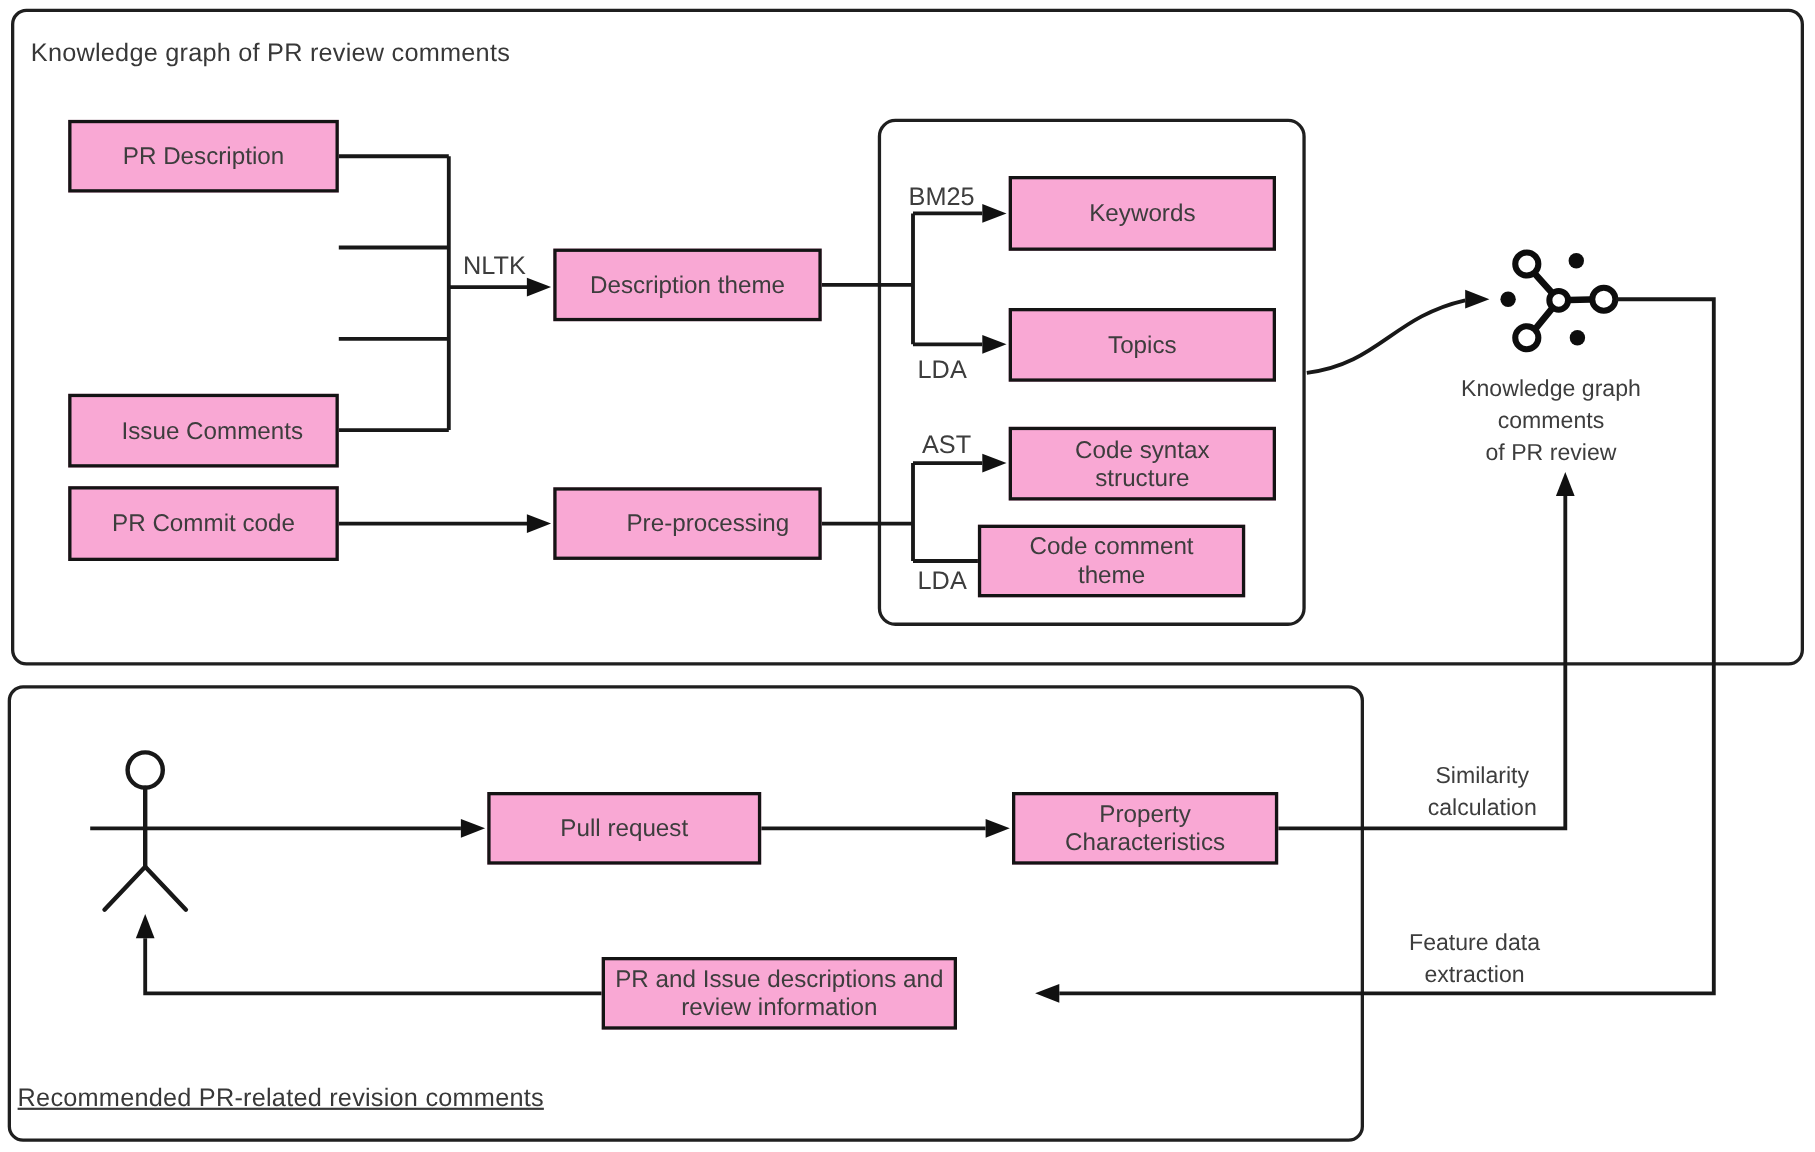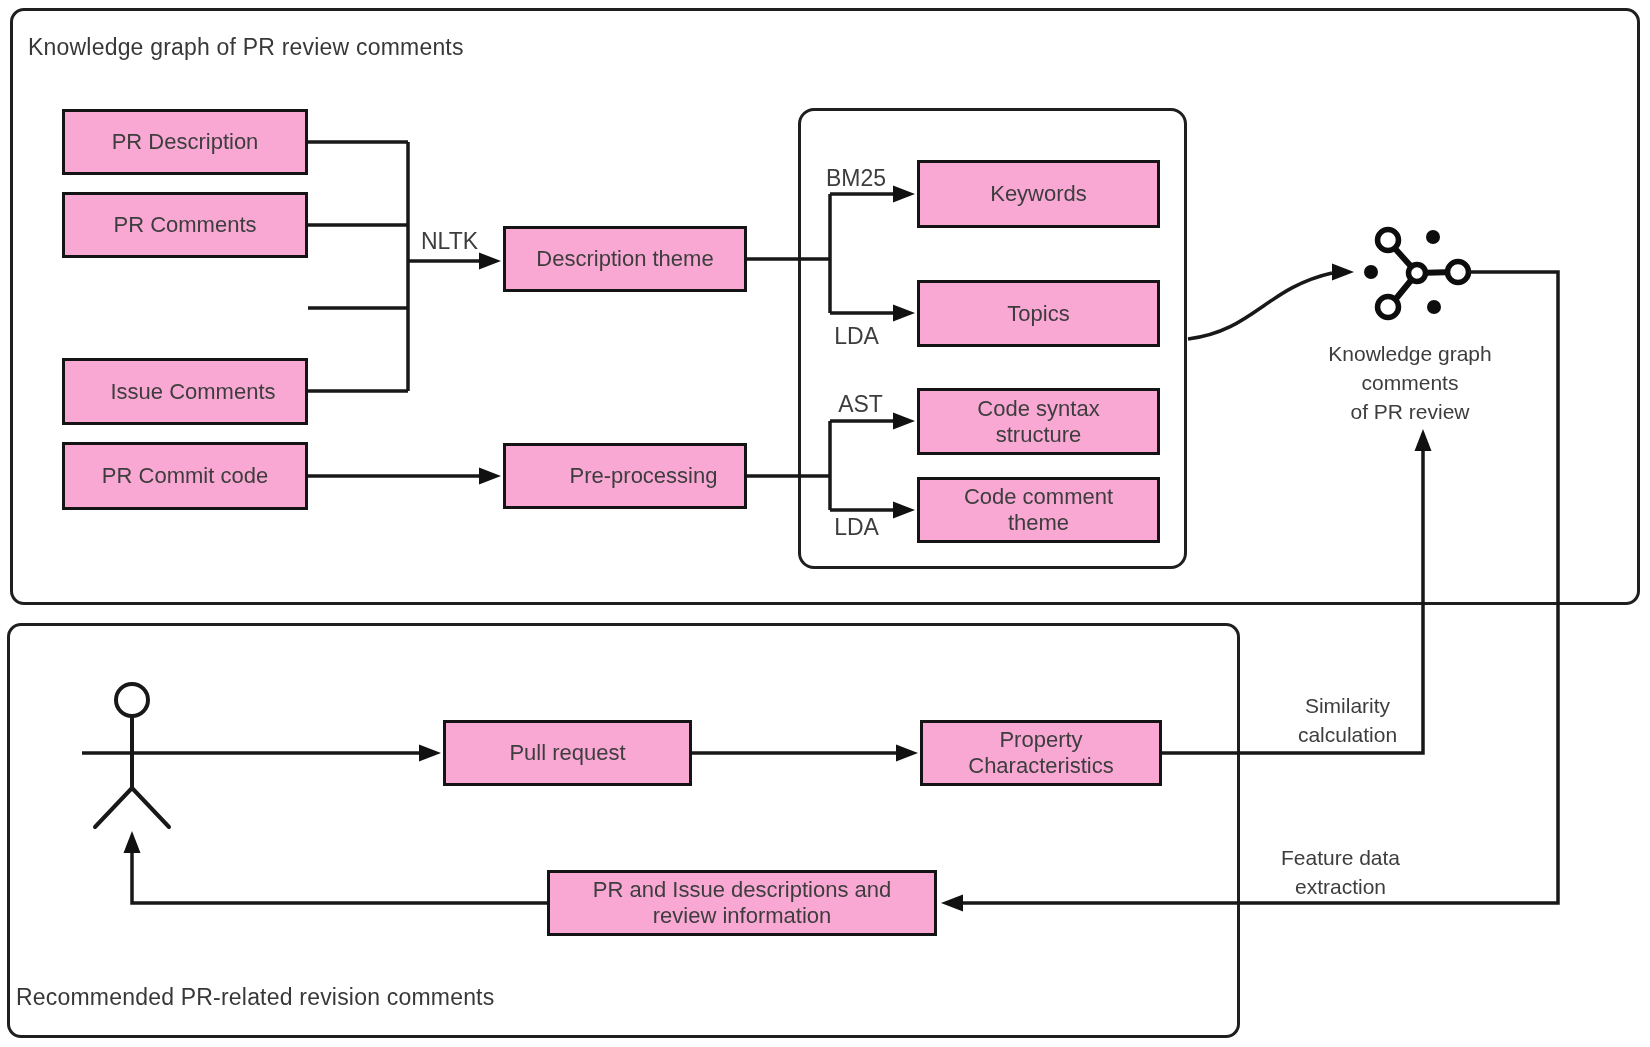--- a/index.html
+++ b/index.html
@@ -35,21 +35,21 @@
 </style>
 </head>
 <body>
 
 <div class="canvas">
 
   <div class="panel" style="left:10px;top:8px;width:1630px;height:597px;"></div>
   <div class="panel" style="left:7px;top:623px;width:1233px;height:415px;"></div>
 
   <div class="panel-title" style="left:28px;top:34px;">Knowledge graph of PR review comments</div>
-  <div class="panel-title" style="left:16px;top:984px;">Recommended PR-related revision comments</div>
+  <div class="panel-title" style="left:16px;top:984px;text-decoration:underline;">Recommended PR-related revision comments</div>
 
   <div class="panel" style="left:798px;top:108px;width:389px;height:461px;border-radius:16px;"></div>
 
   <svg class="wires" width="1650" height="1047" viewBox="0 0 1650 1047">
 
     <path class="wire" d="M308 142 H408 M308 225 H408 M308 308 H408 M308 391 H408 M408 142 V391"></path>
 
     <path class="wire" d="M408 261 H481"></path>
     <polygon class="ah" points="501,261 479,252.5 479,269.5"></polygon>
 
@@ -96,23 +96,20 @@
     <path class="wire" d="M692 753 H896"></path>
     <polygon class="ah" points="918,753 896,744.5 896,761.5"></polygon>
 
     <path class="wire" d="M547 903 H132 V853"></path>
     <polygon class="ah" points="132,831 123.5,853 140.5,853"></polygon>
   </svg>
 
   <div class="box" style="left:62px;top:109px;width:246px;height:66px;">
     <span>PR Description</span>
   </div>
-  <div class="box" style="left:62px;top:192px;width:246px;height:66px;">
-    <span>PR Comments</span>
-  </div>
   <div class="box" style="left:62px;top:358px;width:246px;height:67px;padding-left:16px;">
     <span>Issue Comments</span>
   </div>
   <div class="box" style="left:62px;top:442px;width:246px;height:68px;">
     <span>PR Commit code</span>
   </div>
 
   <div class="box" style="left:503px;top:226px;width:244px;height:66px;">
     <span>Description theme</span>
   </div>
@@ -123,21 +120,21 @@
   <div class="box thin" style="left:917px;top:160px;width:243px;height:68px;">
     <span>Keywords</span>
   </div>
   <div class="box thin" style="left:917px;top:280px;width:243px;height:67px;">
     <span>Topics</span>
   </div>
   <div class="box thin" style="left:917px;top:388px;width:243px;height:67px;">
     <span>Code syntax</span>
     <span>structure</span>
   </div>
-  <div class="box thin" style="left:917px;top:477px;width:243px;height:66px;">
+  <div class="box thin" style="left:889px;top:477px;width:243px;height:66px;">
     <span>Code comment</span>
     <span>theme</span>
   </div>
 
   <div class="lbl" style="left:412px;top:228px;width:75px;">NLTK</div>
   <div class="lbl" style="left:816px;top:165px;width:80px;">BM25</div>
   <div class="lbl" style="left:824px;top:323px;width:65px;">LDA</div>
   <div class="lbl" style="left:828px;top:391px;width:65px;">AST</div>
   <div class="lbl" style="left:824px;top:514px;width:65px;">LDA</div>
 
@@ -147,21 +144,21 @@
     <span style="display:block">of PR review</span>
   </div>
 
   <div class="box" style="left:443px;top:720px;width:249px;height:66px;">
     <span>Pull request</span>
   </div>
   <div class="box" style="left:920px;top:720px;width:242px;height:66px;">
     <span>Property</span>
     <span>Characteristics</span>
   </div>
-  <div class="box thin" style="left:547px;top:870px;width:390px;height:66px;">
+  <div class="box thin" style="left:547px;top:870px;width:323px;height:66px;">
     <span>PR and Issue descriptions and</span>
     <span>review information</span>
   </div>
 
   <div class="lbl small" style="left:1260px;top:692px;width:175px;">
     <span style="display:block">Similarity</span>
     <span style="display:block">calculation</span>
   </div>
   <div class="lbl small" style="left:1253px;top:844px;width:175px;">
     <span style="display:block">Feature data</span>

